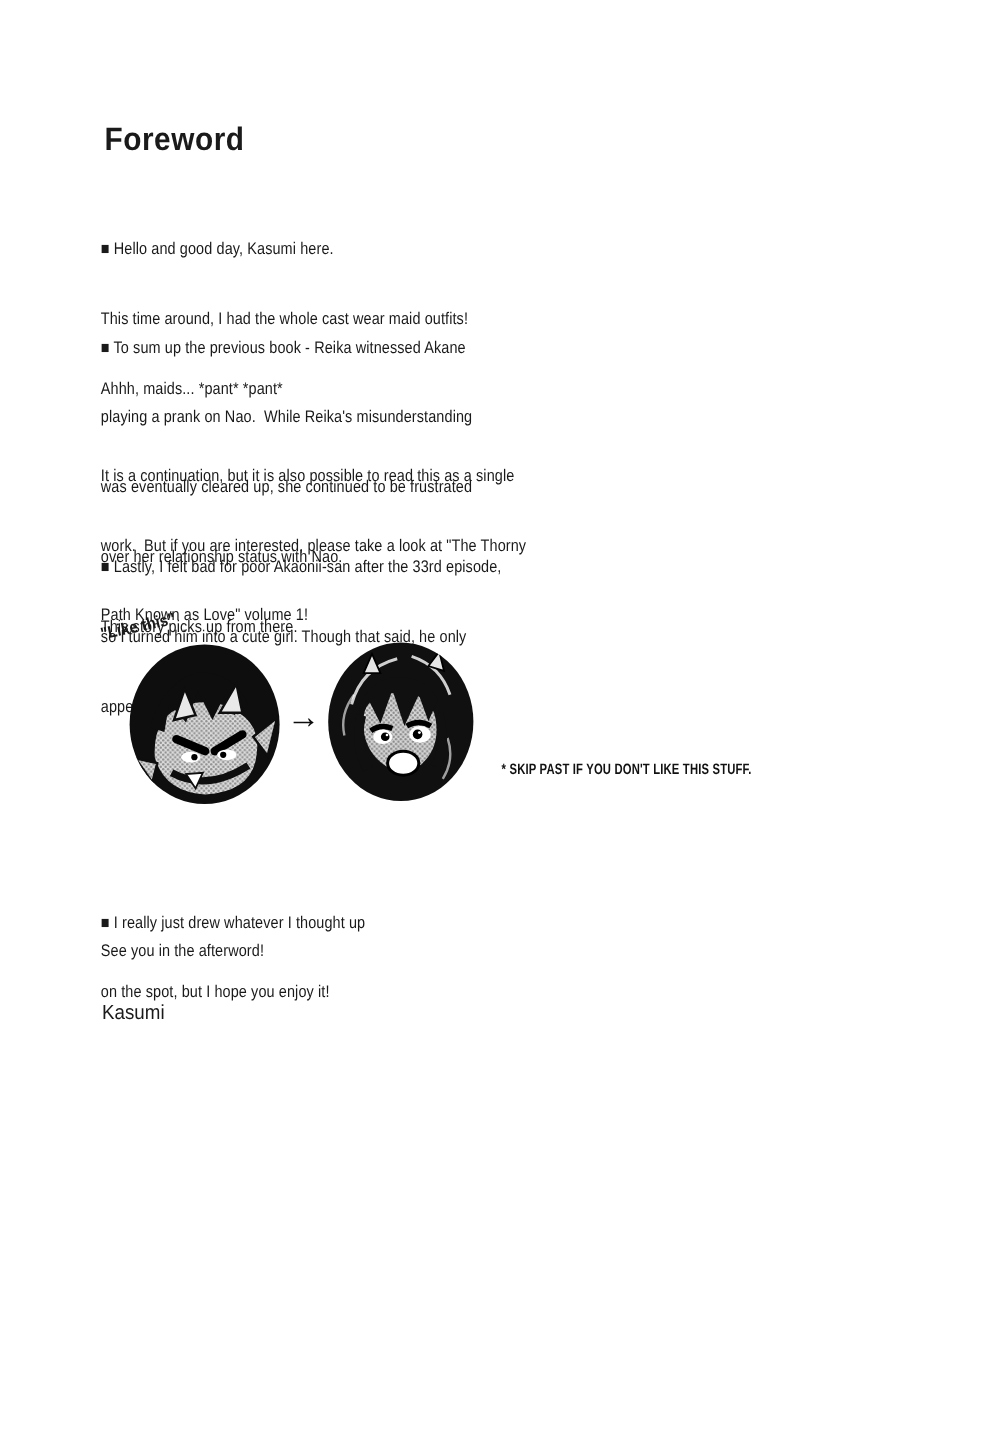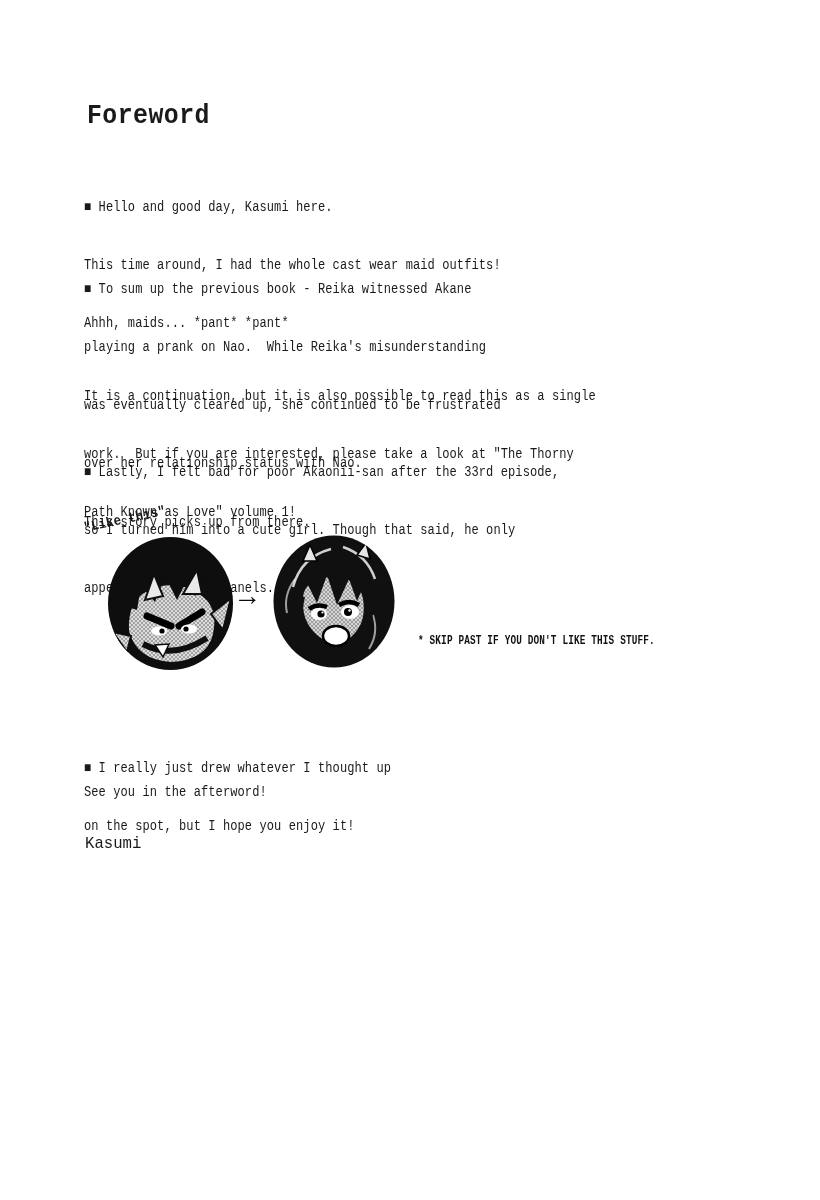--- a/index.html
+++ b/index.html
@@ -6,21 +6,21 @@
     margin: 0;
     padding: 0;
     background: #ffffff;
   }
   .page {
     position: relative;
     width: 820px;
     height: 1200px;
     background: #ffffff;
     overflow: hidden;
-    font-family: Liberation Mono, monospace;
+    font-family: Liberation Sans, sans-serif;
     color: #1a1a1a;
   }
   .title {
     position: absolute;
     left: 87px;
     top: 101px;
     margin: 0;
     font-size: 27px;
     font-weight: 600;
     letter-spacing: 0.5px;

